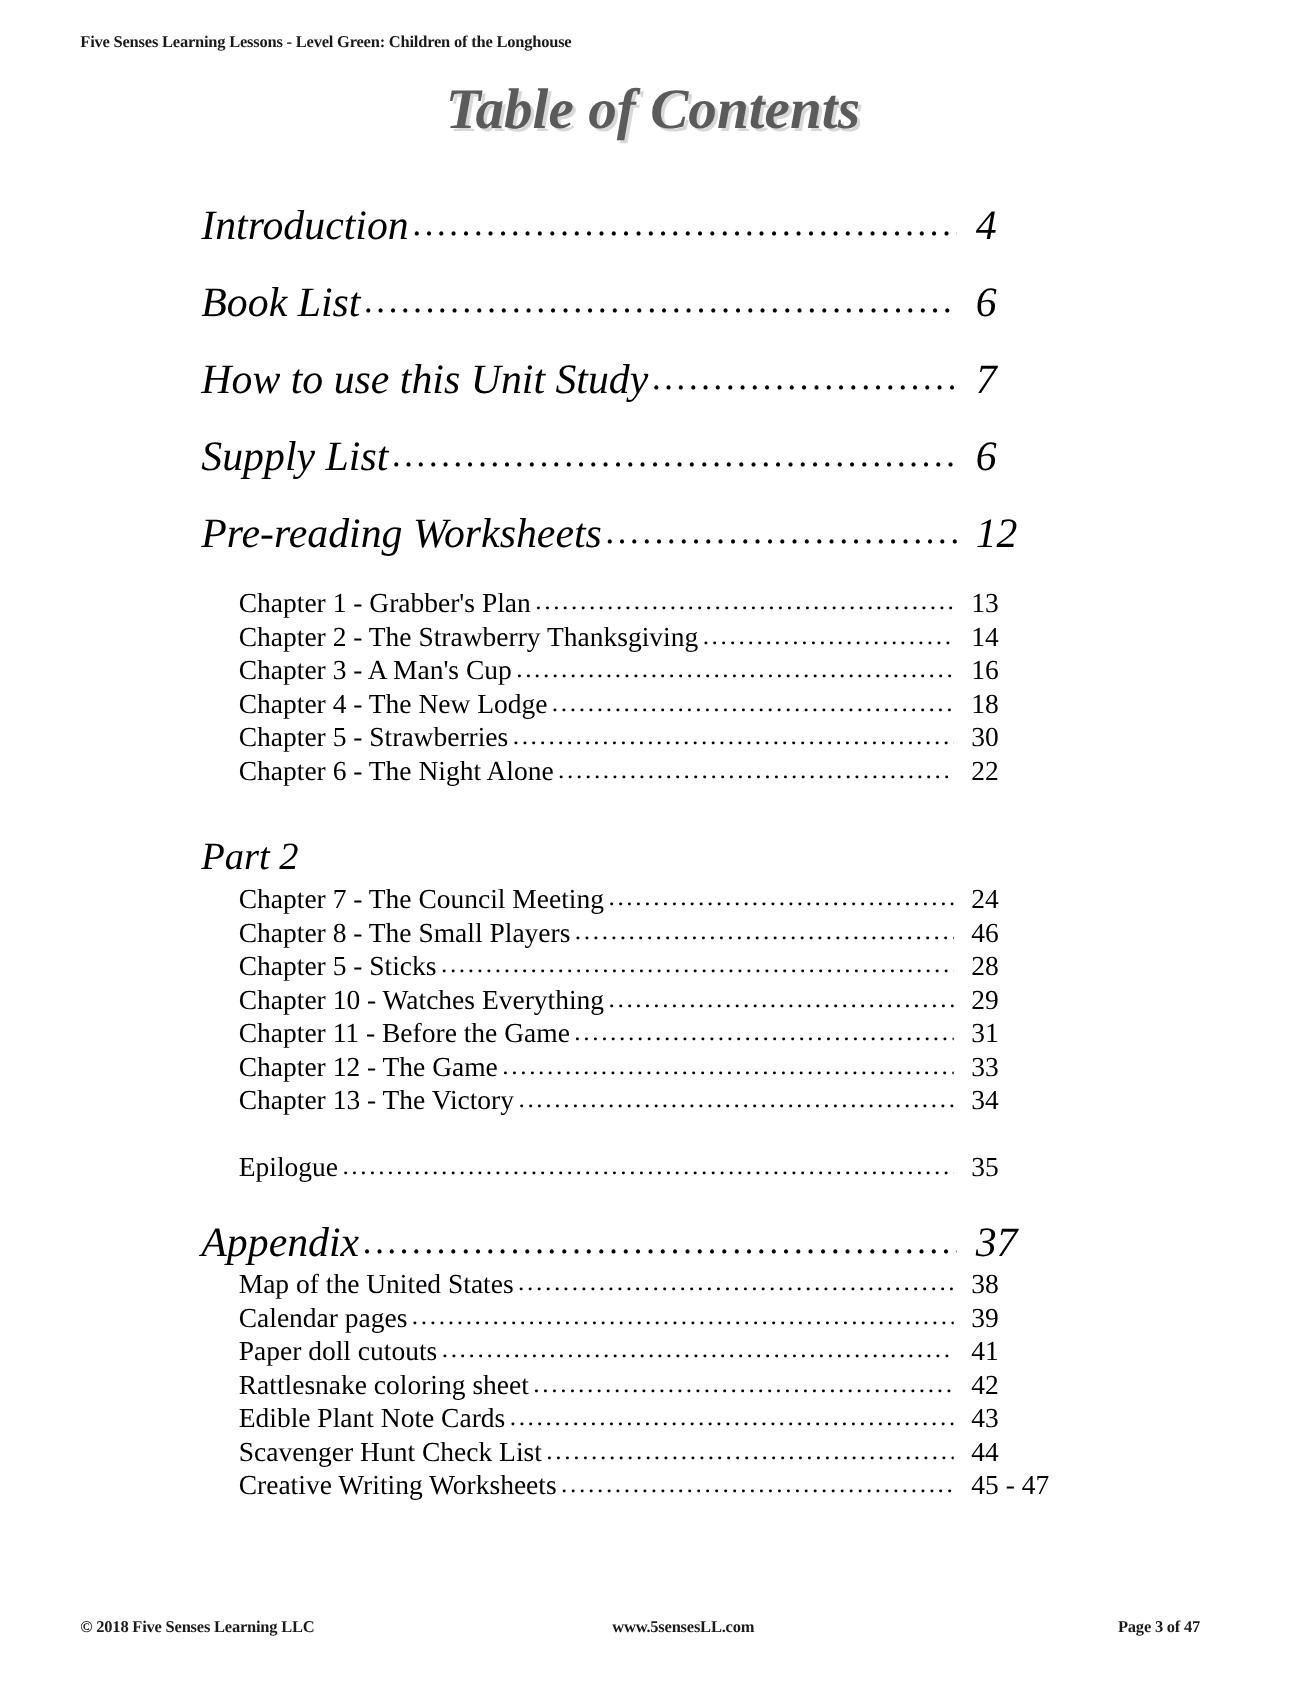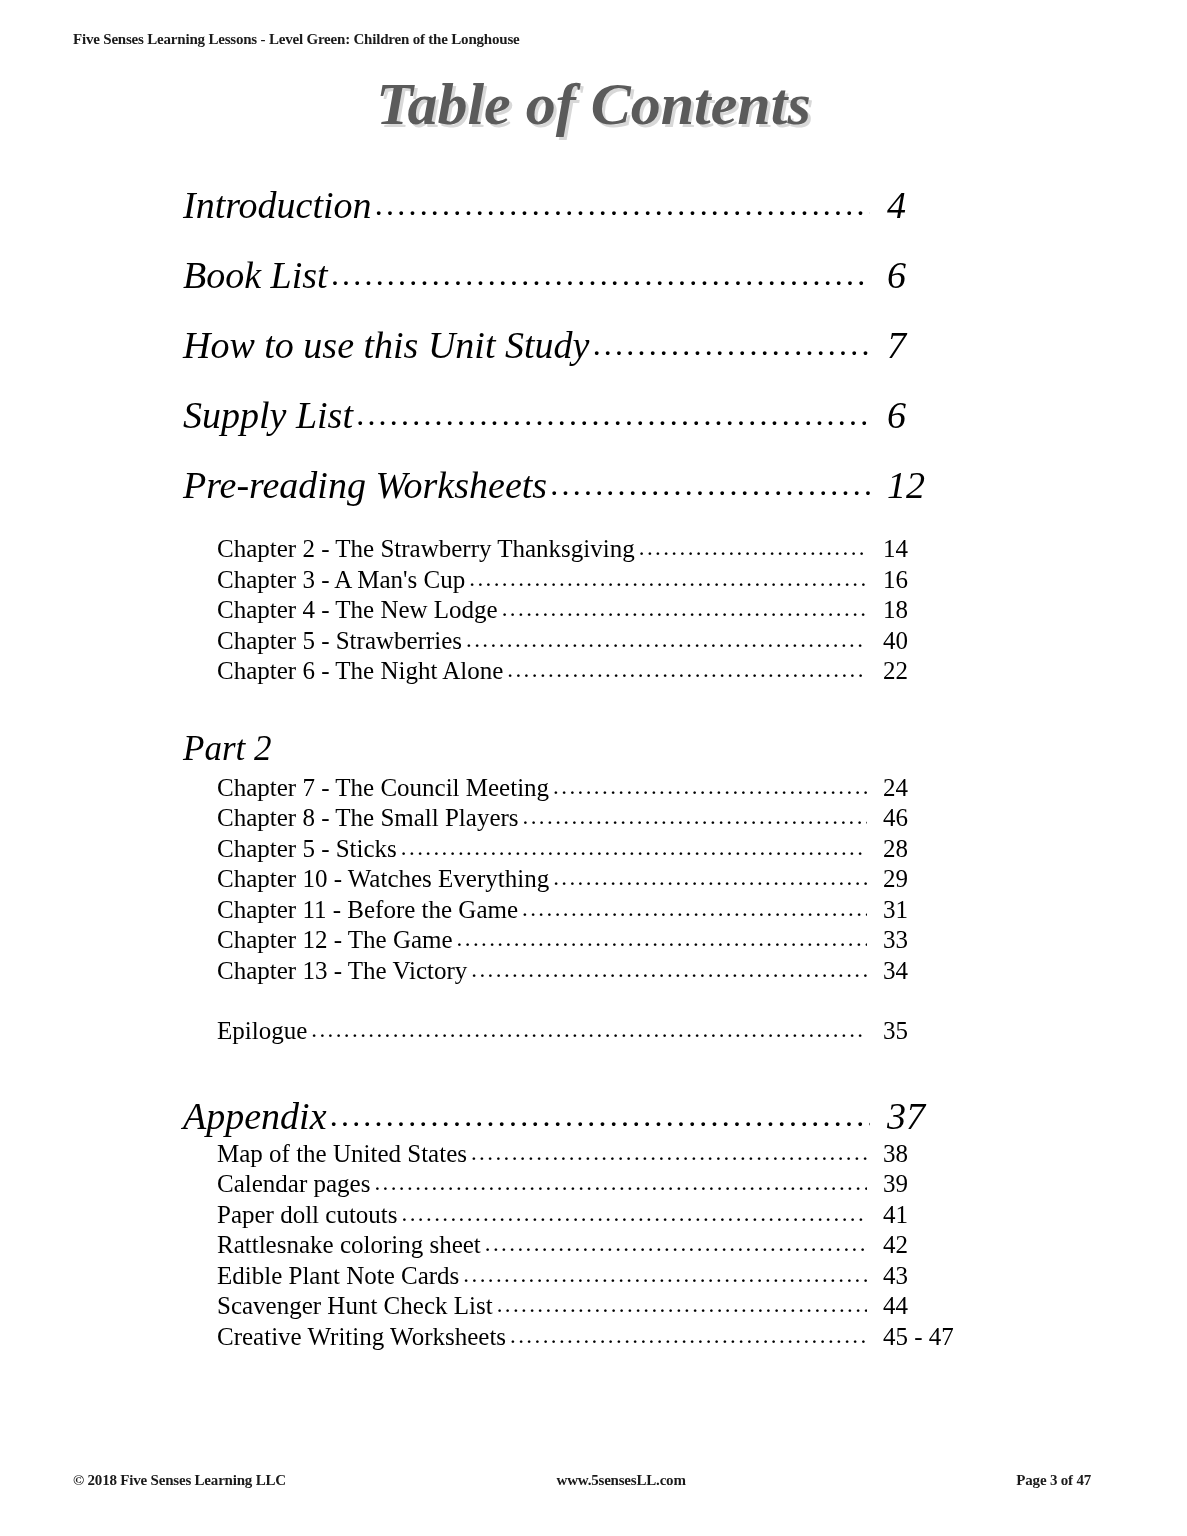--- a/index.html
+++ b/index.html
@@ -33,21 +33,21 @@
   
   .doc-title {
     position: absolute;
     left: 0;
     top: 74px;
     width: 1187px;
     text-align: center;
     font-family: "Liberation Serif", "DejaVu Serif", serif;
     font-style: italic;
     font-weight: bold;
-    font-size: 60px;
+    font-size: 52px;
     line-height: 1;
     color: #5b5b5b;
     text-shadow: 3px 3px 0 #d8d8d8;
     letter-spacing: 0px;
   }
 
   
   .toc {
     position: absolute;
     left: 183px;
@@ -135,21 +135,21 @@
   }
   .entry-sub .pageno {
     width: 90px;
     padding-left: 12px;
   }
 
   .gap-between-parts { height: 36px; }
   .gap-before-epilogue { height: 30px; }
   .gap-after-epilogue { height: 30px; }
 
-  .appendix-block { margin-top: 18px; }
+  .appendix-block { margin-top: 2px; }
   .appendix-block .entry-main { margin-bottom: 6px; }
 
   
   .footer {
     position: absolute;
     left: 73px;
     right: 73px;
     top: 1472px;
     display: flex;
     align-items: flex-start;
@@ -198,38 +198,43 @@
         <div class="row entry-main">
           <span class="label">Pre-reading Worksheets</span>
           <span class="leader"></span>
           <span class="pageno">12</span>
         </div>
       </div>
 
     <div>
       <div class="sub-list" id="part1-list">
           <div class="row entry-sub">
+            <span class="label">Chapter 1 - Grabber's Plan</span>
+            <span class="leader"></span>
+            <span class="pageno">13</span>
+          </div>
+          <div class="row entry-sub">
             <span class="label">Chapter 2 - The Strawberry Thanksgiving</span>
             <span class="leader"></span>
             <span class="pageno">14</span>
           </div>
           <div class="row entry-sub">
             <span class="label">Chapter 3 - A Man's Cup</span>
             <span class="leader"></span>
             <span class="pageno">16</span>
           </div>
           <div class="row entry-sub">
             <span class="label">Chapter 4 - The New Lodge</span>
             <span class="leader"></span>
             <span class="pageno">18</span>
           </div>
           <div class="row entry-sub">
             <span class="label">Chapter 5 - Strawberries</span>
             <span class="leader"></span>
-            <span class="pageno">40</span>
+            <span class="pageno">30</span>
           </div>
           <div class="row entry-sub">
             <span class="label">Chapter 6 - The Night Alone</span>
             <span class="leader"></span>
             <span class="pageno">22</span>
           </div>
         </div>
     </div>
 
     <div class="gap-between-parts"></div>

